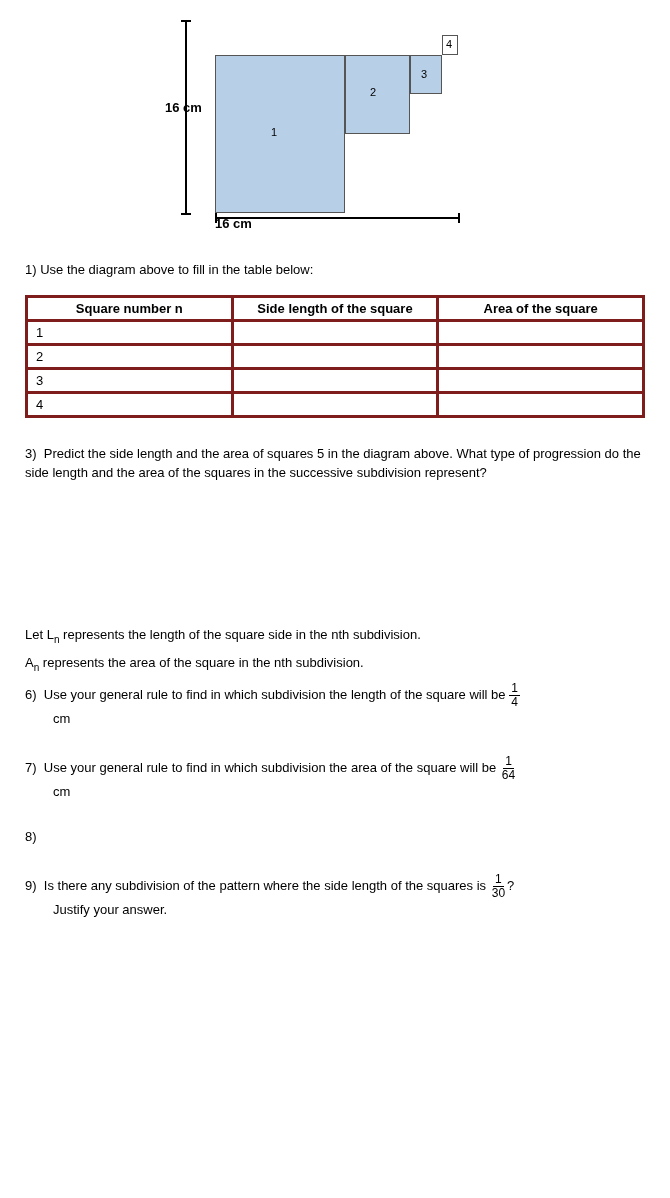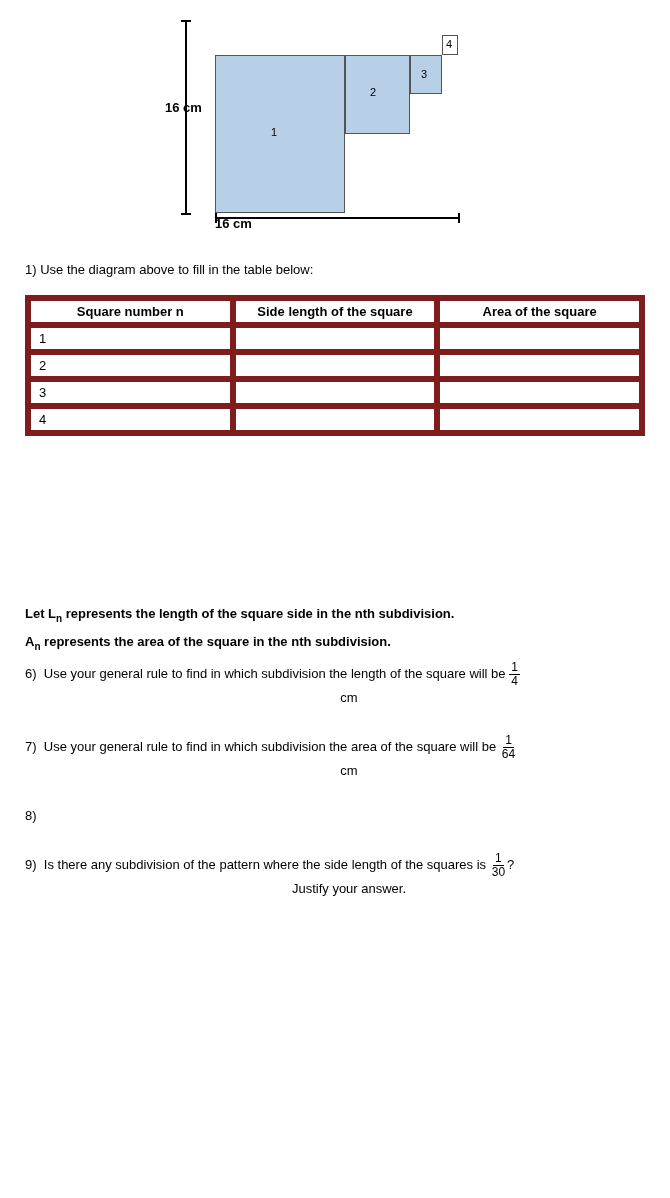--- a/index.html
+++ b/index.html
@@ -108,53 +108,51 @@
       padding: 0 5px;
     }
 
     
     table.data-table {
       border-collapse: collapse;
       width: 100%;
       margin-bottom: 16px;
     }
     table.data-table th, table.data-table td {
-      border: 6px solid #7f1d1d;
+      border: 3px solid #7f1d1d;
       padding: 3px 8px;
       font-size: 13px;
       height: 22px;
     }
     table.data-table th {
       font-weight: bold;
       background: #fff;
     }
 
     .question-block {
       margin-bottom: 26px;
     }
     .question-block p {
       font-size: 13px;
       line-height: 1.5;
     }
     .q-indent {
       padding-left: 28px;
-      text-align: center;
     }
     .answer-space {
       height: 60px;
     }
     .answer-space-small {
       height: 30px;
     }
 
     .let-statement {
       font-size: 13px;
       margin-bottom: 6px;
       line-height: 1.6;
-      font-weight: bold;
     }
     sub {
       font-size: 10px;
     }
     .fraction {
       display: inline-flex;
       flex-direction: column;
       align-items: center;
       vertical-align: middle;
       font-size: 12px;
@@ -232,20 +230,23 @@
             <td>4</td>
             <td></td>
             <td></td>
           </tr>
         </tbody>
     </table>
   </div>
 
 
   <div class="question-block">
+    <p>
+      <span>3)</span>&nbsp;&nbsp;<span>Predict the side length and the area of squares 5 in the diagram above. What type of progression do the side length and the area of the squares in the successive subdivision represent?</span>
+    </p>
     <div class="answer-space"></div>
   </div>
 
 
   <div class="question-block">
     <div class="answer-space-small"></div>
   </div>
 
   <div class="let-statement">
     <span>Let L</span><sub>n</sub><span> represents the length of the square side in the nth subdivision.</span>

